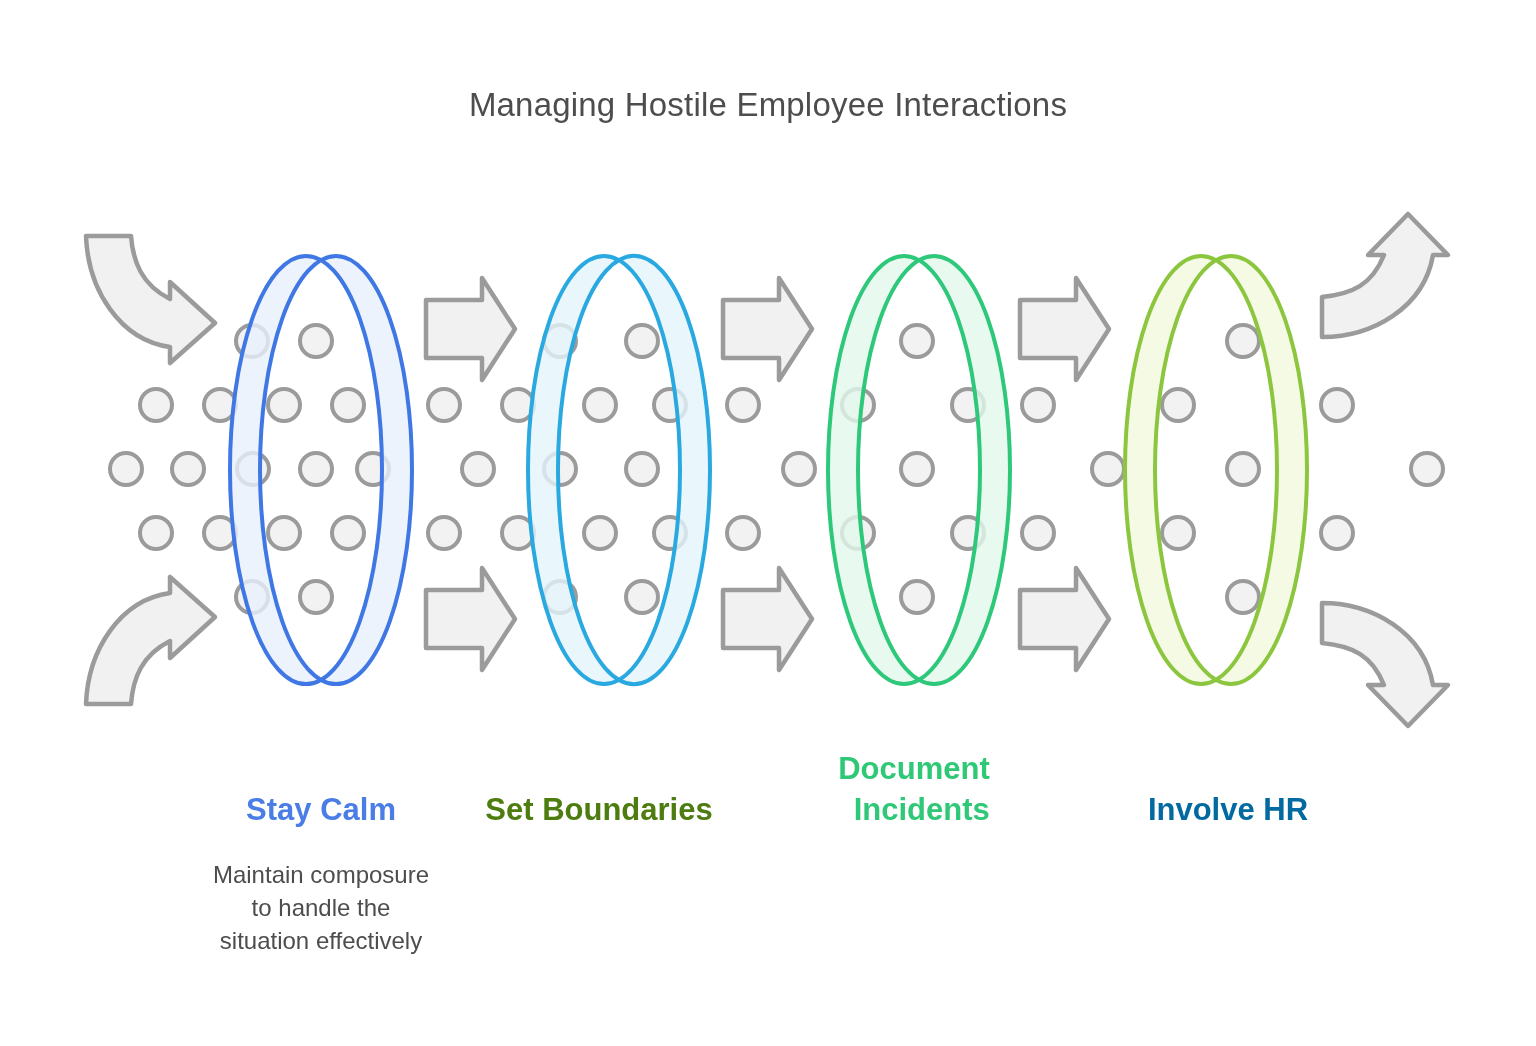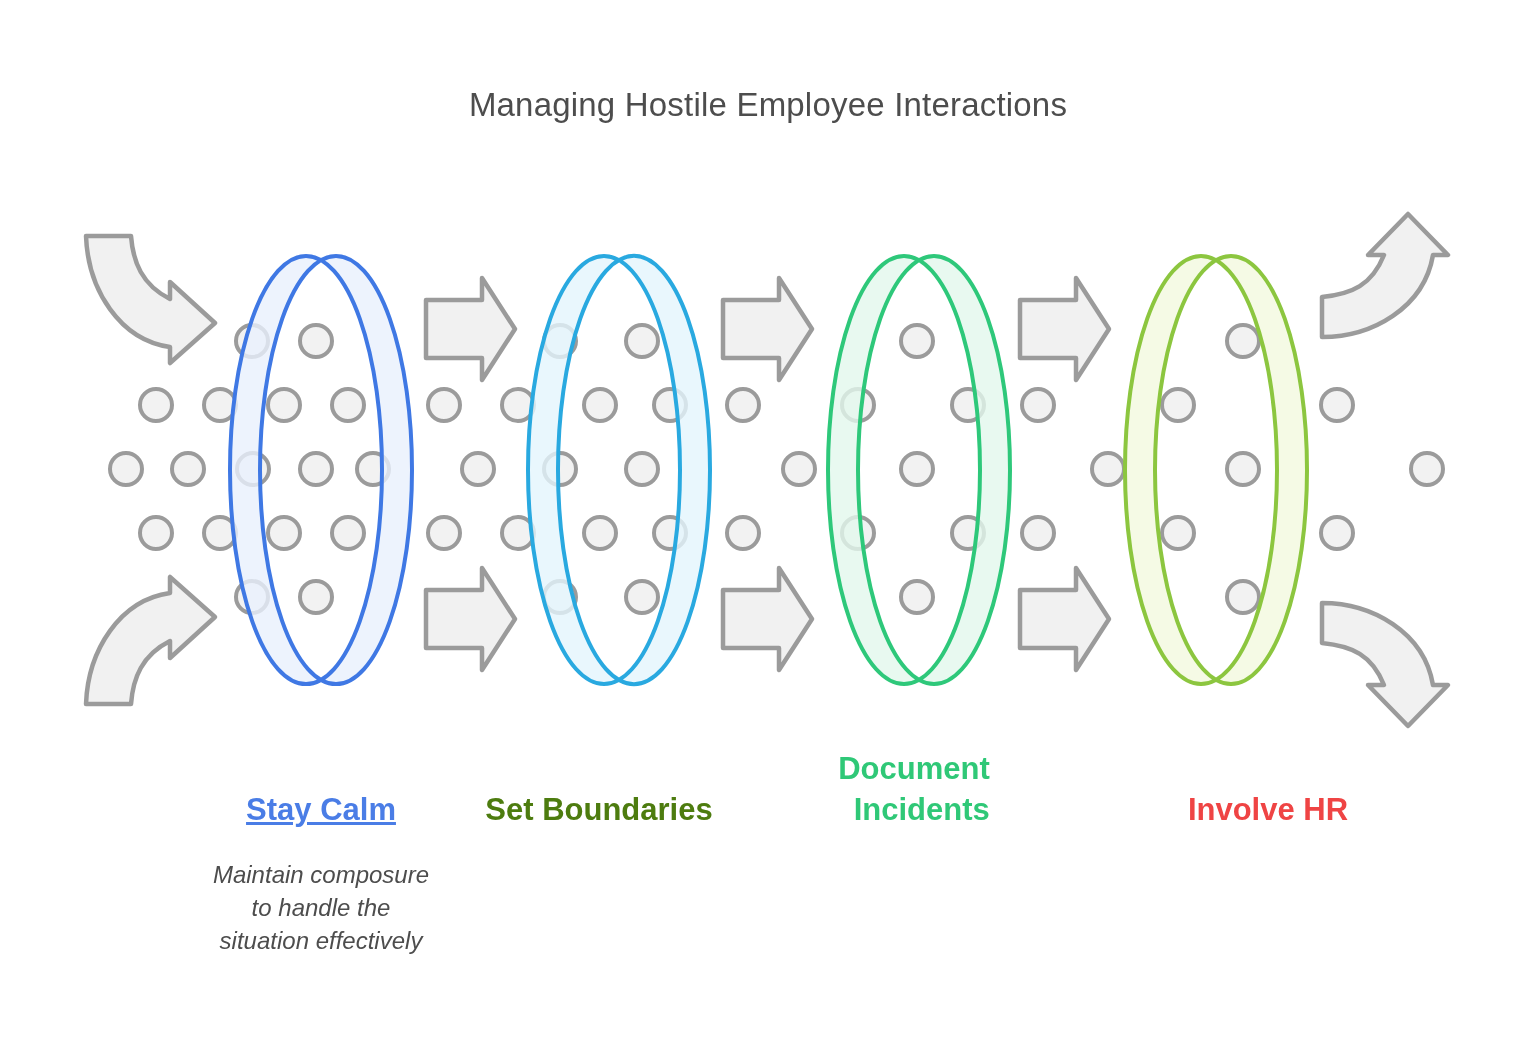--- a/index.html
+++ b/index.html
@@ -16,21 +16,20 @@
   .stage-label{
     position:absolute;width:340px;height:92px;top:738px;
     display:flex;align-items:flex-end;justify-content:center;
     text-align:right;font-size:31px;font-weight:700;line-height:41px;
     white-space:pre-line;
   }
   .stage-desc{
     position:absolute;width:330px;top:858px;
     text-align:center;font-size:24px;line-height:33px;color:#4d4d4d;
     white-space:pre-line;
-    font-style:italic;
   }
 </style>
 </head>
 <body>
 
 <div class="canvas">
 
   <svg id="diagram" viewBox="0 0 1536 1046">
       <circle cx="252" cy="341" r="16" fill="#f2f2f2" stroke="#9b9b9b" stroke-width="4"></circle>
       <circle cx="316" cy="341" r="16" fill="#f2f2f2" stroke="#9b9b9b" stroke-width="4"></circle>
@@ -96,25 +95,25 @@
       <path d="M 1020 300 h 56 v -22 l 33 51 l -33 51 v -22 h -56 Z" fill="#f1f1f1" stroke="#9b9b9b" stroke-width="4.5" stroke-linejoin="round"></path>
       <path d="M 1020 590 h 56 v -22 l 33 51 l -33 51 v -22 h -56 Z" fill="#f1f1f1" stroke="#9b9b9b" stroke-width="4.5" stroke-linejoin="round"></path>
       <path d="M 86 236 L 131 236 C 133 262 142 285 170 299 L 170 282 L 215 323 L 170 363 L 170 347 C 120 340 88 290 86 236 Z" fill="#f1f1f1" stroke="#9b9b9b" stroke-width="4.5" stroke-linejoin="round"></path>
       <path d="M 86 704 L 131 704 C 133 678 142 655 170 641 L 170 658 L 215 617 L 170 577 L 170 593 C 120 600 88 650 86 704 Z" fill="#f1f1f1" stroke="#9b9b9b" stroke-width="4.5" stroke-linejoin="round"></path>
       <path d="M 1322 297 C 1352 294 1372 285 1384 255 L 1368 255 L 1408 214 L 1448 255 L 1433 255 C 1424 308 1372 337 1322 337 Z" fill="#f1f1f1" stroke="#9b9b9b" stroke-width="4.5" stroke-linejoin="round"></path>
       <path d="M 1322 643 C 1352 646 1372 655 1384 685 L 1368 685 L 1408 726 L 1448 685 L 1433 685 C 1424 632 1372 603 1322 603 Z" fill="#f1f1f1" stroke="#9b9b9b" stroke-width="4.5" stroke-linejoin="round"></path>
     </svg>
 
   <h1 class="title">Managing Hostile Employee Interactions</h1>
 
-  <div class="stage-label" style="left: 151px; color: rgb(74, 125, 230); text-decoration: underline;">Stay Calm</div>
+  <div class="stage-label" style="left: 151px; color: rgb(74, 125, 230);">Stay Calm</div>
   <div class="stage-desc" style="left:156px">Maintain composure
 to handle the
 situation effectively</div>
 
   <div class="stage-label" style="left: 429px; color: #4d7c0f;">Set Boundaries</div>
 
   <div class="stage-label" style="left: 744px; color: rgb(47, 200, 119);">Document
 Incidents</div>
 
-  <div class="stage-label" style="left: 1098px; color: #ef4444;">Involve HR</div>
+  <div class="stage-label" style="left: 1058px; color: #0369a1;">Involve HR</div>
 
 </div>
 
 </body></html>

